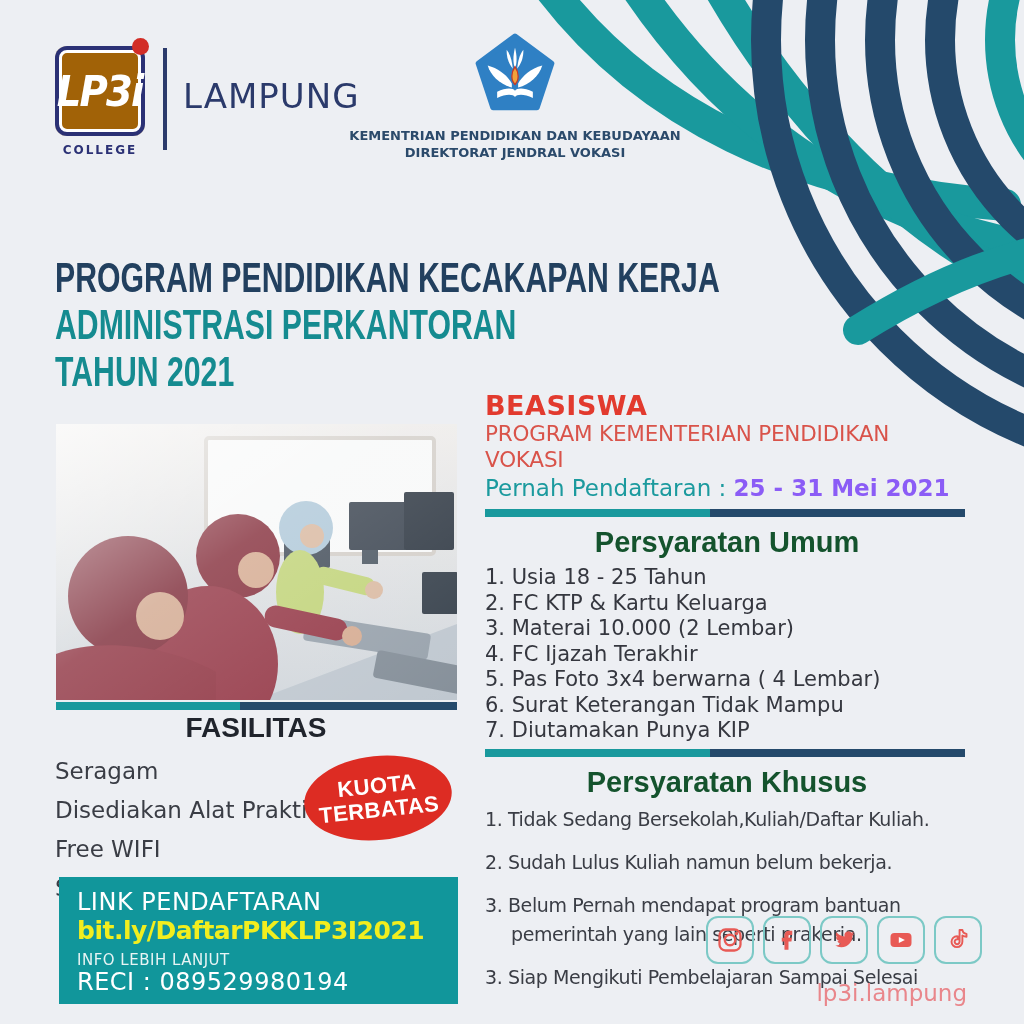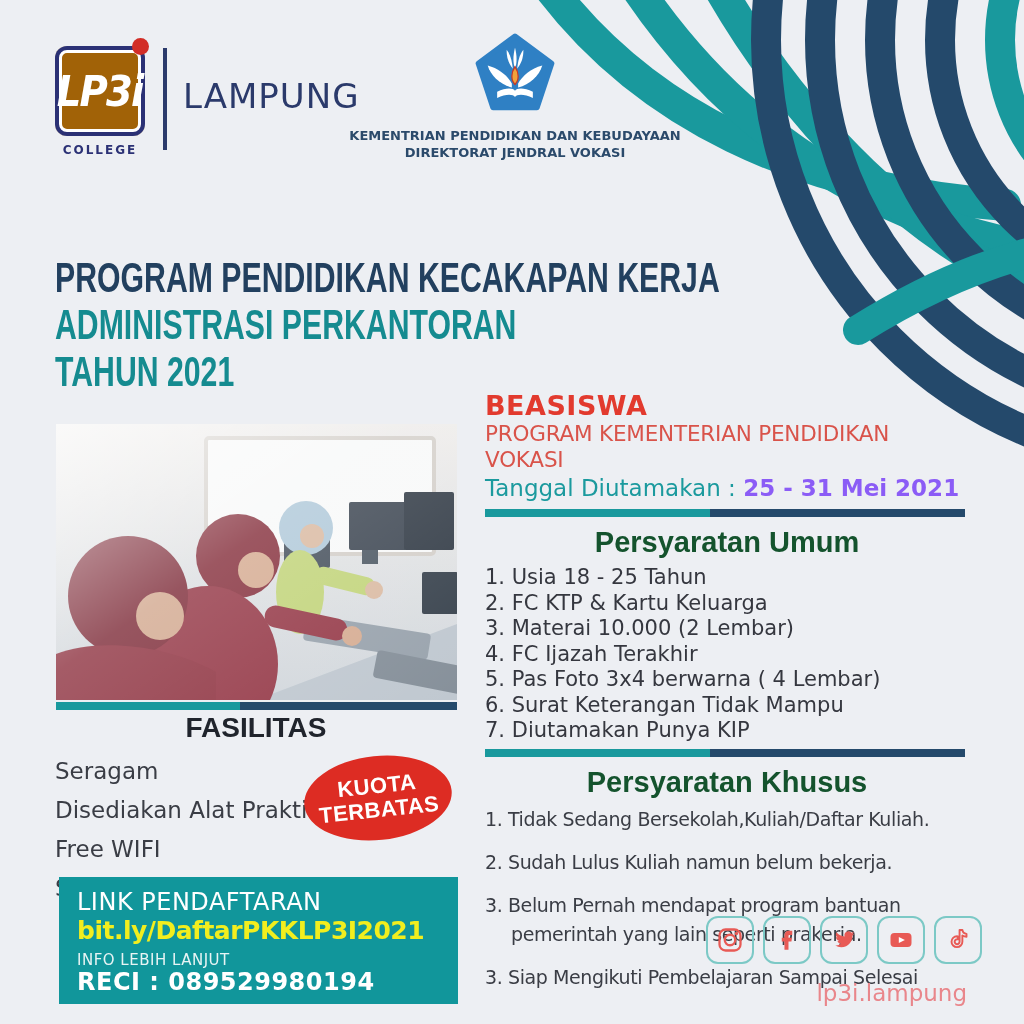--- a/index.html
+++ b/index.html
@@ -62,21 +62,21 @@
   .kuota{left:304px;top:756px;width:148px;height:84px;background:#dd2c23;border-radius:50%;
     transform:rotate(-6deg);display:flex;flex-direction:column;align-items:center;justify-content:center;}
   .kuota span{color:#fff;font-weight:bold;font-size:22px;line-height:24px;letter-spacing:.5px;
     font-family:"Liberation Sans",sans-serif;}
 
   
   .link-box{left:59px;top:877px;width:399px;height:127px;background:#11969b;padding:12px 18px;}
   .link-label{color:#ffffff;font-size:24px;letter-spacing:.5px;line-height:27px;font-weight:400;}
   .link-url{color:#f2ee1e;font-size:25px;font-weight:bold;line-height:29px;letter-spacing:-0.5px;}
   .link-info{color:#e8f4f4;font-size:15px;margin-top:7px;line-height:17px;letter-spacing:.5px;}
-  .link-contact{color:#ffffff;font-size:24px;font-weight:bold;line-height:27px;letter-spacing:.5px;}
+  .link-contact{color:#ffffff;font-size:24px;font-weight:normal;line-height:27px;letter-spacing:.5px;}
 
   
   .social{left:706px;top:916px;display:flex;gap:9px;}
   .social-btn{width:48px;height:48px;border:2px solid #7cc9c6;border-radius:12px;background:transparent;
     display:flex;align-items:center;justify-content:center;padding:0;cursor:pointer;}
   .social-handle{right:57px;top:980px;color:#e9868b;font-size:23px;}
 </style>
 </head>
 <body>
 
@@ -183,21 +183,21 @@
 
   <div class="abs divider left-divider">
     <div class="seg-teal"></div>
     <div class="seg-navy"></div>
   </div>
 
   <div class="abs right-col">
     <div>
       <div class="beasiswa-h">BEASISWA</div>
       <div class="beasiswa-sub">PROGRAM KEMENTERIAN PENDIDIKAN VOKASI</div>
-      <div class="tanggal"><span>Tanggal Diutamakan : </span><b>25 - 31 Mei 2021</b></div>
+      <div class="tanggal"><span>Pernah Pendaftaran : </span><b>25 - 31 Mei 2021</b></div>
     </div>
 
     <div class="divider" style="margin-top:6px;">
       <div class="seg-teal" style="width:225px;"></div>
       <div class="seg-navy" style="width:255px;"></div>
     </div>
 
     <div class="sec-heading">Persyaratan Umum</div>
     <div class="pu-list">
       <div>1. Usia 18 - 25 Tahun</div>

